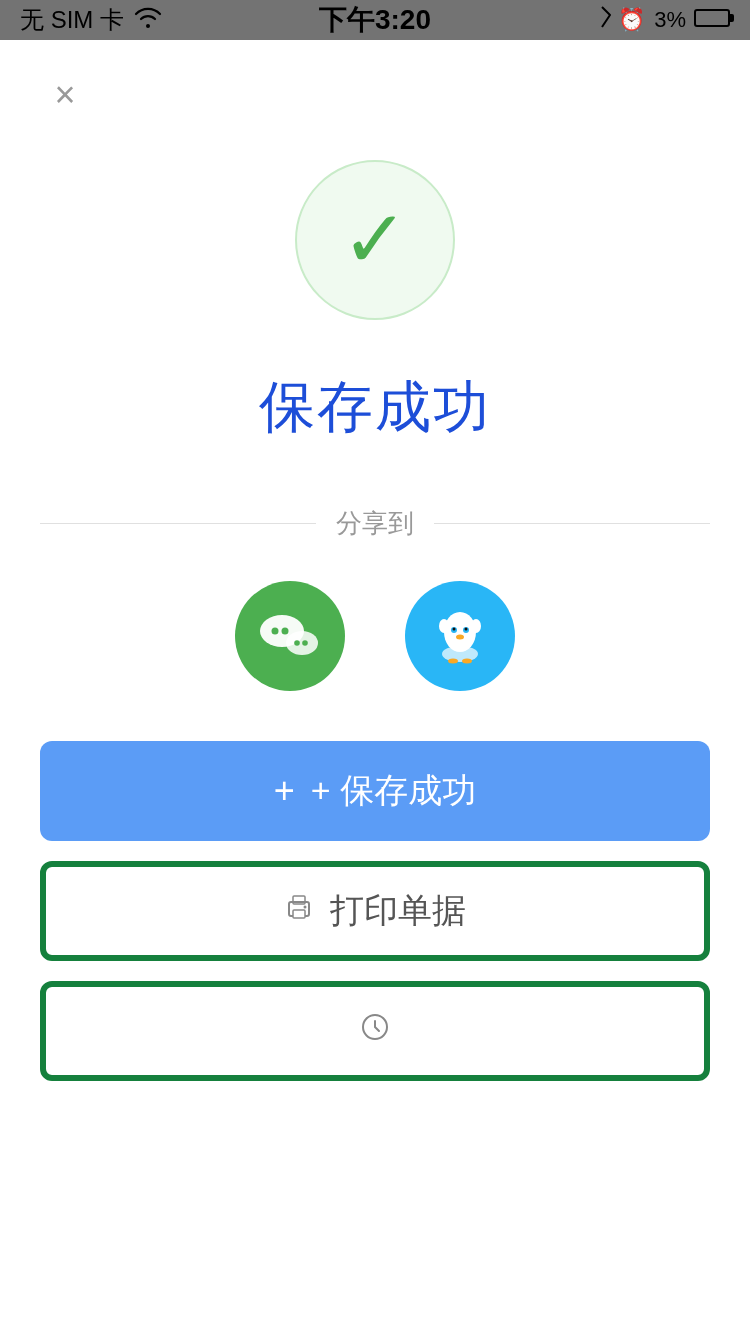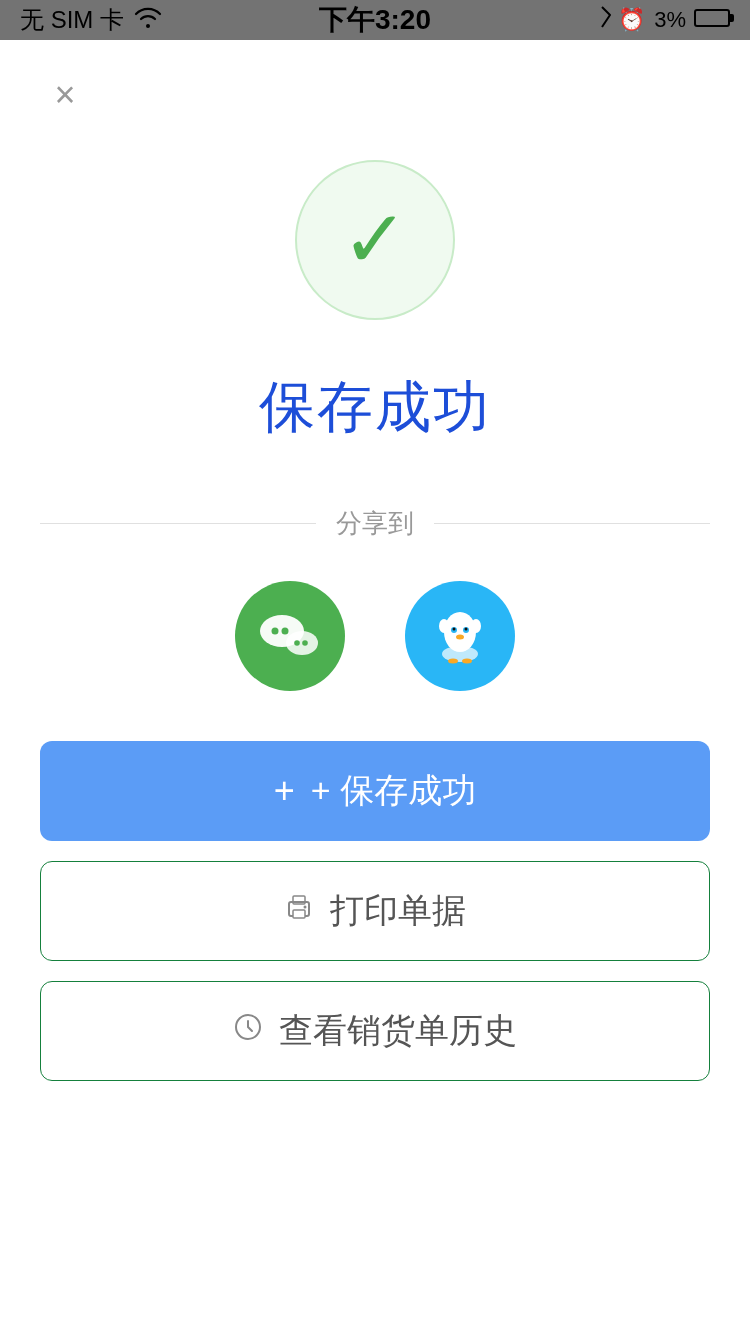--- a/index.html
+++ b/index.html
@@ -214,21 +214,21 @@
     }
     .btn-primary .btn-icon {
       font-size: 36px;
       font-weight: 300;
     }
 
     .btn-secondary {
       width: 100%;
       height: 100px;
       background: #fff;
-      border: 1px solid #15803d;
+      border: 6px solid #15803d;
       border-radius: 12px;
       display: flex;
       align-items: center;
       justify-content: center;
       gap: 16px;
       cursor: pointer;
       color: #555;
       font-size: 34px;
       font-weight: 400;
     }
@@ -337,17 +337,16 @@
       </span>
       <span>打印单据</span>
     </button>
     <button class="btn-secondary">
       <span class="btn-icon">
         <svg width="30" height="30" viewBox="0 0 30 30" fill="none">
           <circle cx="15" cy="15" r="12" stroke="#888" stroke-width="2" fill="none"></circle>
           <path d="M15 9v6l4 4" stroke="#888" stroke-width="2" stroke-linecap="round" fill="none"></path>
         </svg>
       </span>
-      <span>查看销货单历史</span>
     </button>
   </div>
 
 </div>
 
 </body></html>

